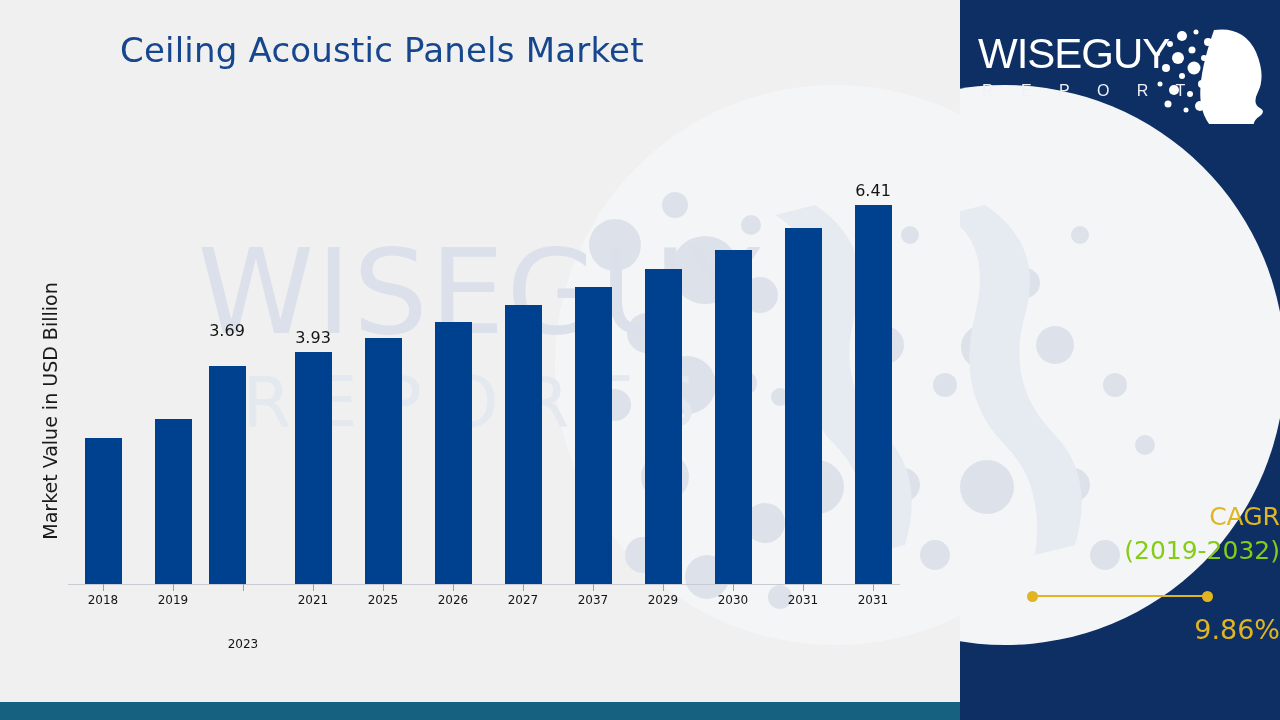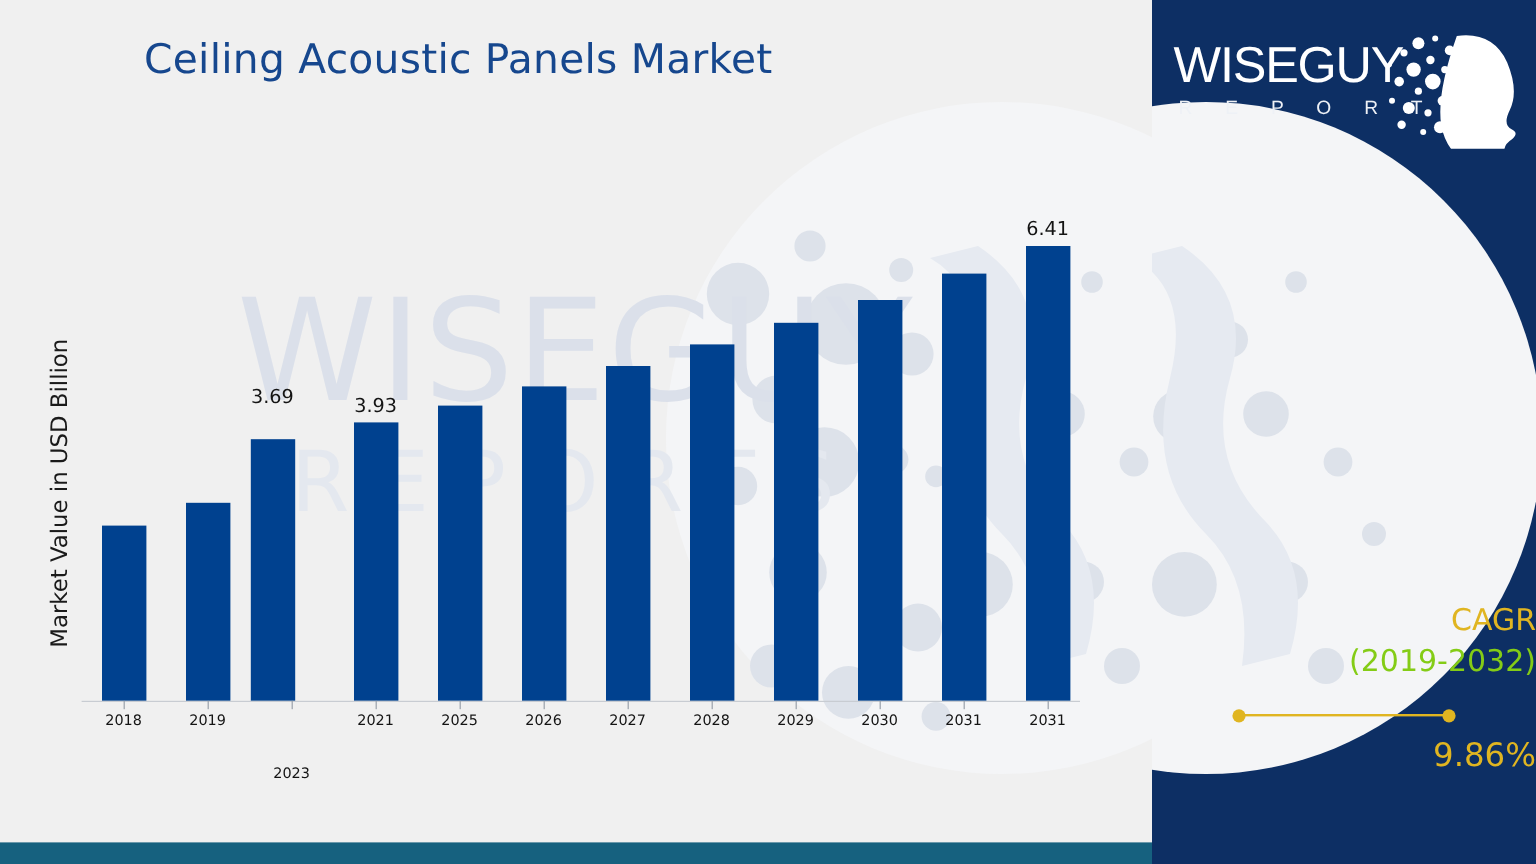--- a/index.html
+++ b/index.html
@@ -251,21 +251,21 @@
     <div class="tick-label" style="left: 208px; margin-top: 44px;">2023</div>
     <div class="tick" style="left: 313px;"></div>
     <div class="tick-label" style="left: 278px;">2021</div>
     <div class="tick" style="left: 383px;"></div>
     <div class="tick-label" style="left: 348px;">2025</div>
     <div class="tick" style="left: 453px;"></div>
     <div class="tick-label" style="left: 418px;">2026</div>
     <div class="tick" style="left: 523px;"></div>
     <div class="tick-label" style="left: 488px;">2027</div>
     <div class="tick" style="left: 593px;"></div>
-    <div class="tick-label" style="left: 558px;">2028</div>
+    <div class="tick-label" style="left: 558px;">2037</div>
     <div class="tick" style="left: 663px;"></div>
     <div class="tick-label" style="left: 628px;">2029</div>
     <div class="tick" style="left: 733px;"></div>
     <div class="tick-label" style="left: 698px;">2030</div>
     <div class="tick" style="left: 803px;"></div>
     <div class="tick-label" style="left: 768px;">2031</div>
     <div class="tick" style="left: 873px;"></div>
     <div class="tick-label" style="left: 838px;">2031</div>
   </div>
 

